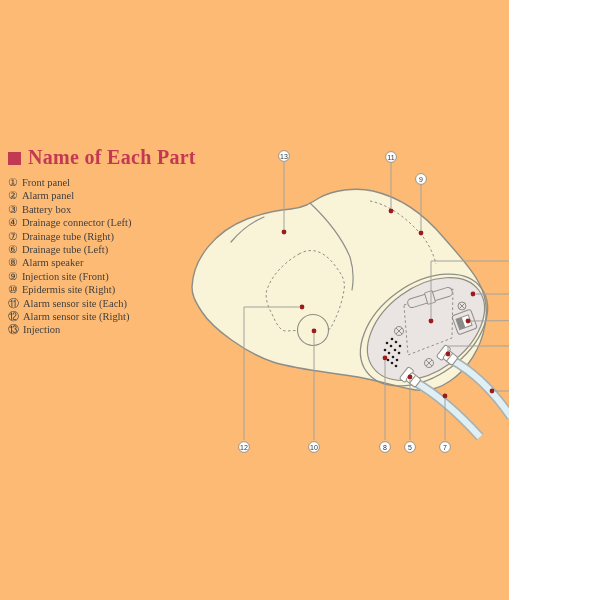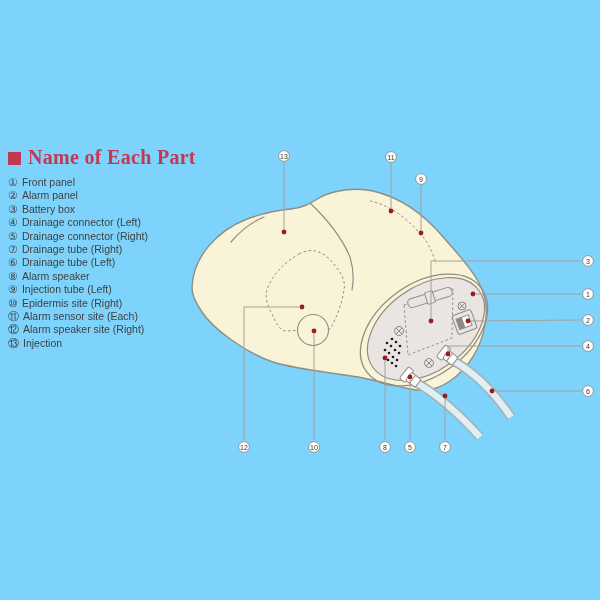--- a/index.html
+++ b/index.html
@@ -7,28 +7,28 @@
     --dot-red:#9a1c1c;
     --body-cream:#f9f3d8;
     --panel-gray:#eae4e3;
     --line-gray:#8e8e86;
     --leader-gray:#a2a29c;
     --tube-blue:#e0eff3;
     --tube-edge:#a8b1b1;
     --text-dark:#3f3f3f;
   }
   html,body{margin:0;padding:0;background:#fff;}
-  .canvas{position:relative;width:600px;height:600px;background:#7dd3fc;overflow:hidden;
+  .canvas{position:relative;width:509px;height:600px;background:#fdba74;overflow:hidden;
           font-family:"Liberation Sans",sans-serif;}
   .title-row{position:absolute;left:8px;top:146px;display:flex;align-items:center;}
   .title-square{width:13px;height:13px;background:var(--title-red);margin-right:7px;margin-top:2px;}
   .title-text{font-family:"Liberation Serif",serif;font-weight:bold;font-size:20px;
               color:var(--title-red);letter-spacing:0.3px;white-space:nowrap;}
   .parts{position:absolute;left:8px;top:176px;margin:0;padding:0;list-style:none;}
-  .parts li{font-size:10.5px;line-height:13.4px;color:var(--text-dark);white-space:nowrap;}
+  .parts li{font-size:10.5px;line-height:13.4px;color:var(--text-dark);white-space:nowrap;font-family:Liberation Serif, serif;}
   .parts .pnum{font-size:11px;margin-right:4px;}
   svg.diagram{position:absolute;left:0;top:0;width:600px;height:600px;}
 
   
   .body-fill{fill:var(--body-cream);stroke:var(--line-gray);stroke-width:1.4;stroke-linejoin:round;}
   .crease{fill:none;stroke:var(--line-gray);stroke-width:1.2;stroke-linecap:round;}
   .dashed{fill:none;stroke:var(--line-gray);stroke-width:1;stroke-dasharray:2.5 2.5;}
   .rim{fill:none;stroke:var(--line-gray);stroke-width:1.3;}
   .panel-fill{fill:var(--panel-gray);stroke:var(--line-gray);stroke-width:1.2;}
   .detail{fill:var(--panel-gray);stroke:var(--line-gray);stroke-width:1;}
@@ -51,28 +51,27 @@
   <div class="title-row">
     <span class="title-square"></span>
     <span class="title-text">Name of Each Part</span>
   </div>
 
   <ul class="parts">
     <li><span class="pnum">①</span><span>Front panel</span></li>
     <li><span class="pnum">②</span><span>Alarm panel</span></li>
     <li><span class="pnum">③</span><span>Battery box</span></li>
     <li><span class="pnum">④</span><span>Drainage connector (Left)</span></li>
-    <li><span class="pnum">⑤</span><span>Drainage connector (Right)</span></li>
     <li><span class="pnum">⑦</span><span>Drainage tube (Right)</span></li>
     <li><span class="pnum">⑥</span><span>Drainage tube (Left)</span></li>
     <li><span class="pnum">⑧</span><span>Alarm speaker</span></li>
-    <li><span class="pnum">⑨</span><span>Injection tube (Left)</span></li>
+    <li><span class="pnum">⑨</span><span>Injection site (Front)</span></li>
     <li><span class="pnum">⑩</span><span>Epidermis site (Right)</span></li>
     <li><span class="pnum">⑪</span><span>Alarm sensor site (Each)</span></li>
-    <li><span class="pnum">⑫</span><span>Alarm speaker site (Right)</span></li>
+    <li><span class="pnum">⑫</span><span>Alarm sensor site (Right)</span></li>
     <li><span class="pnum">⑬</span><span>Injection</span></li>
   </ul>
 
   <svg class="diagram" viewBox="0 0 600 600">
 
     <path class="body-fill" d="M 192,287
          C 193,258 216,231 247,219
          C 261,214 277,210 291,209
          C 303,208 311,203 319,198
          C 333,190 356,187 373,191

